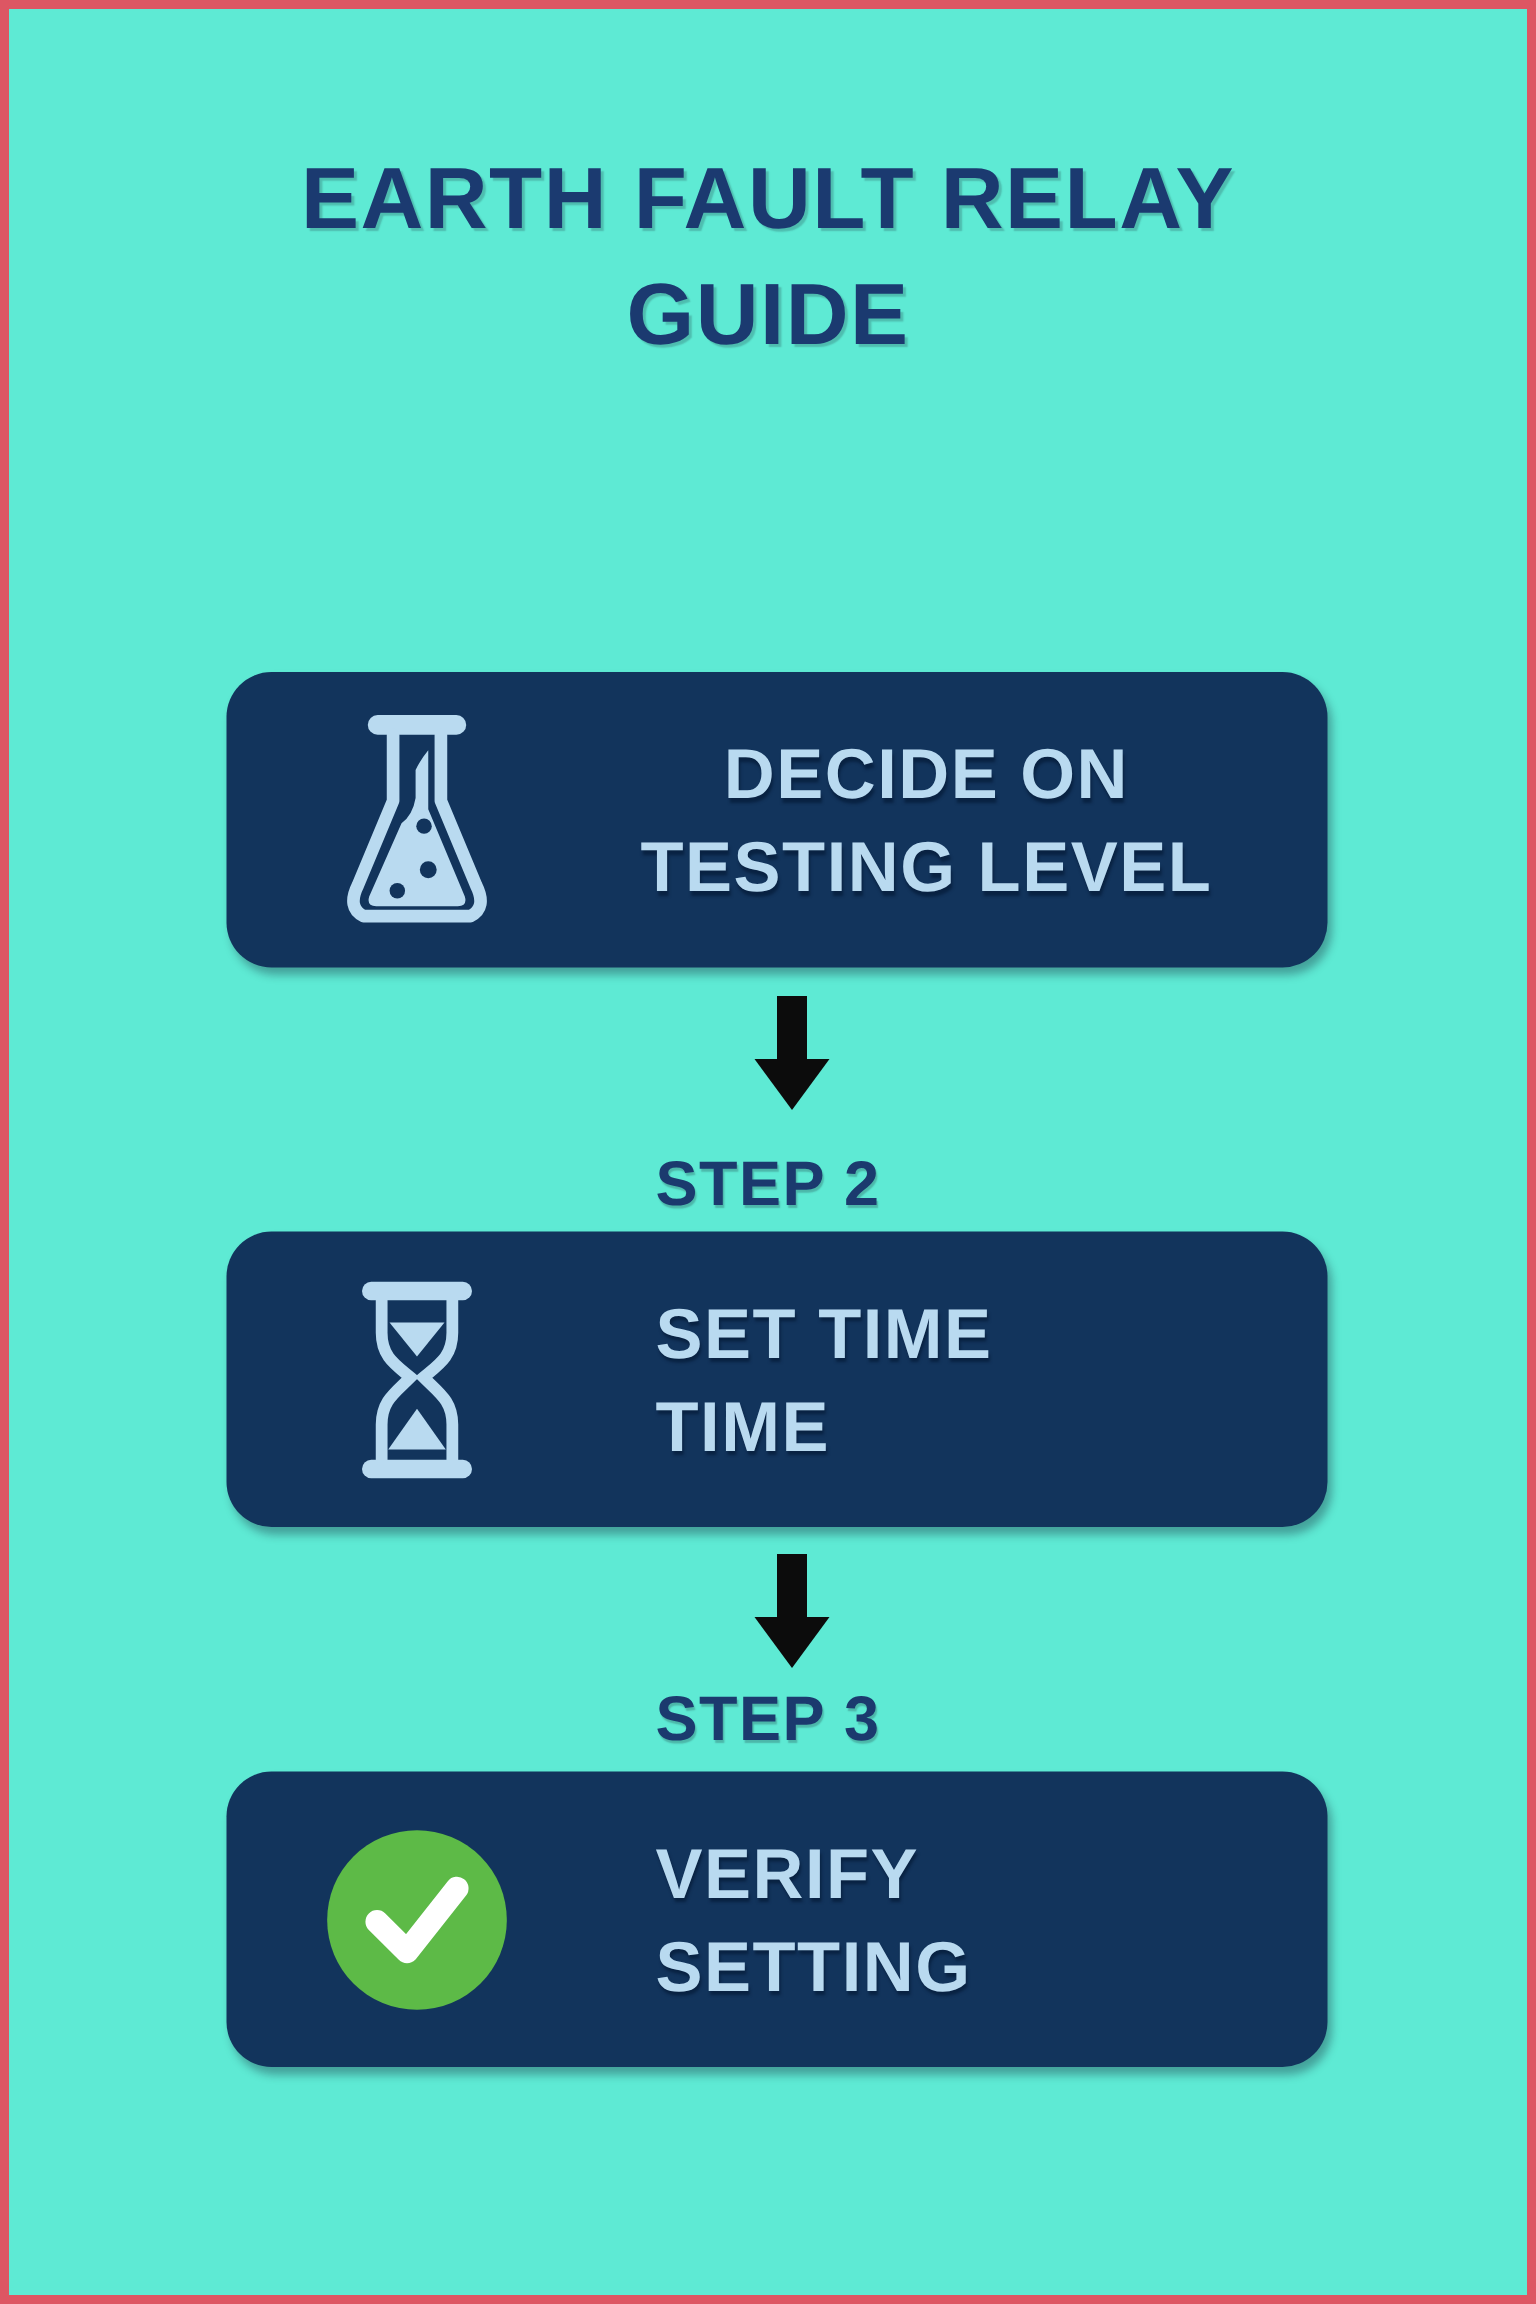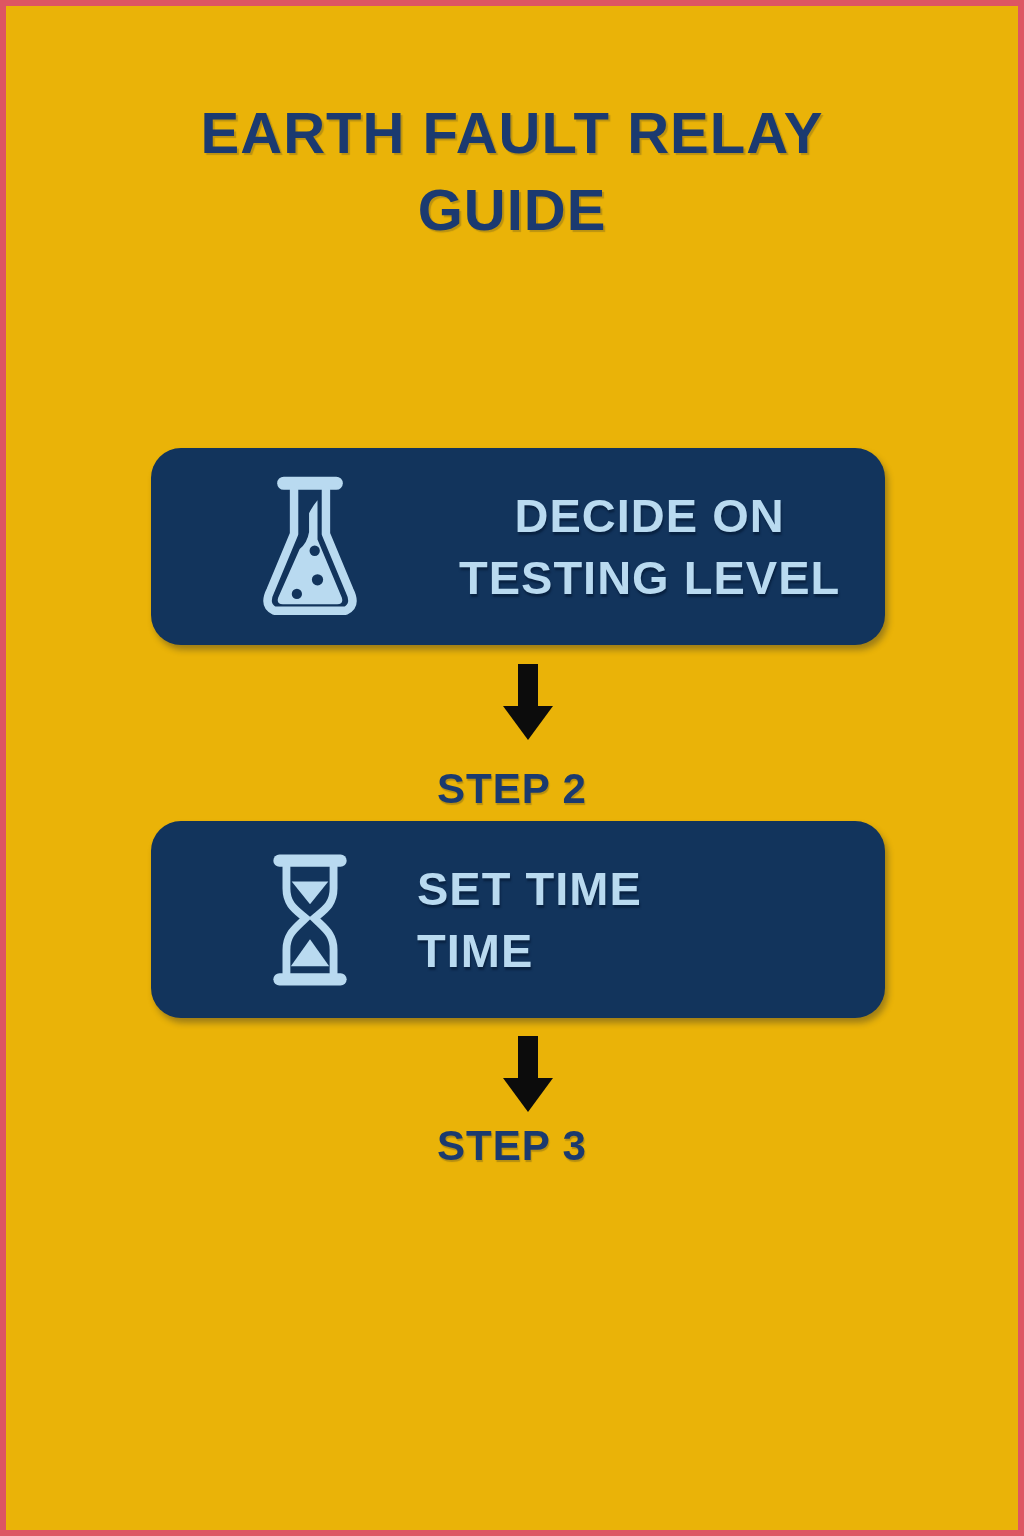--- a/index.html
+++ b/index.html
@@ -1,20 +1,20 @@
 <!DOCTYPE html>
 <html><head>
 <meta charset="utf-8">
 <style>
   html,body { margin:0; padding:0; background:#e9e9e9; }
   .poster {
     position:relative;
     width:1024px; height:1536px;
     box-sizing:border-box;
-    background:#eab308;
+    background:#5eead4;
     border:6px solid #dd5663;
     font-family:"Liberation Sans", sans-serif;
     overflow:hidden;
   }
   .title {
     position:absolute;
     top:88px; left:0; width:100%;
     text-align:center;
     color:#1b3a70;
     font-weight:bold;
@@ -34,28 +34,28 @@
   }
   .step-card {
     position:absolute;
     left:145px; width:734px; height:197px;
     background:#12345c;
     border-radius:30px;
     box-shadow:3px 5px 6px rgba(20,30,50,.35);
     display:flex;
     align-items:center;
     box-sizing:border-box;
-    padding-left:96px;
+    padding-left:64px;
   }
   .icon-slot {
     width:126px; flex:0 0 auto;
     display:flex; align-items:center; justify-content:center;
   }
   .card-text {
-    margin-left:44px;
+    margin-left:96px;
     color:#b9daf0;
     font-weight:bold;
     font-size:47px;
     line-height:62px;
     letter-spacing:1px;
     text-shadow:1px 3px 2px rgba(2,20,45,.55);
     white-space:nowrap;
   }
   .card-text.center { text-align:center; margin-left:86px; }
   .arrow {
@@ -116,14 +116,26 @@
       <div>TIME</div>
     </div>
   </div>
 
   <svg class="arrow" id="arrow2" viewBox="0 0 52 76">
     <rect x="16" y="0" width="20" height="44" fill="#0c0c0c"></rect>
     <polygon points="1,42 51,42 26,76" fill="#0c0c0c"></polygon>
   </svg>
 
   <div class="step-label" id="label3">STEP 3</div>
+  <div class="step-card" id="card3">
+    <div class="icon-slot">
+      <svg width="124" height="122" viewBox="0 0 110 110">
+        <ellipse cx="55" cy="55" rx="54" ry="54" fill="#5dba47"></ellipse>
+        <path d="M31,56 L49,74 L79,36" fill="none" stroke="#ffffff" stroke-width="14" stroke-linecap="round" stroke-linejoin="round"></path>
+      </svg>
+    </div>
+    <div class="card-text">
+      <div>VERIFY</div>
+      <div>SETTING</div>
+    </div>
+  </div>
 
 </div>
 
 </body></html>

